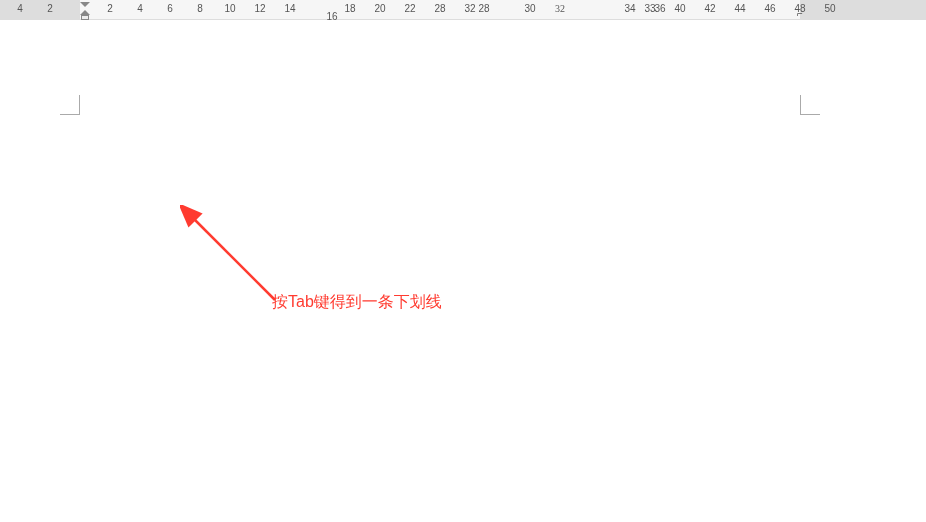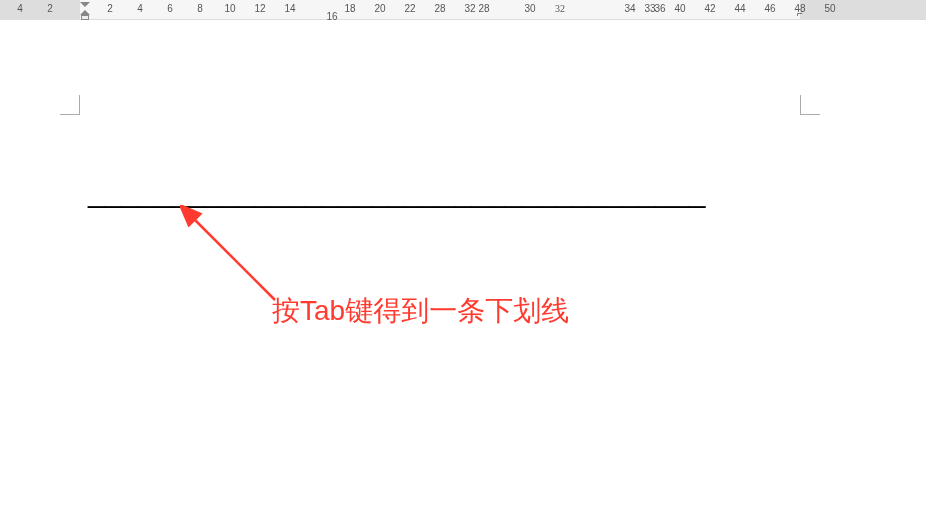--- a/index.html
+++ b/index.html
@@ -106,21 +106,21 @@
     position: absolute;
     top: 185px;
     left: 180px;
     pointer-events: none;
   }
   .annotation-text {
     position: absolute;
     top: 272px;
     left: 272px;
     color: #ff3b30;
-    font-size: 28px;
+    font-size: 16px;
     white-space: nowrap;
   }
 </style>
 </head>
 <body>
 
 <div class="ruler">
   <div class="ruler-left"></div>
   <div class="ruler-right"></div>
   <div id="ruler-ticks">
@@ -158,21 +158,20 @@
     <div class="indent-box"></div>
   </div>
   <div class="tab-stop">⌐</div>
 </div>
 
 <div class="page-area">
   <div class="margin-corner tl"></div>
   <div class="margin-corner tr"></div>
 
   <div class="doc-line">
-    <span class="doc-underline">_____________________________________</span>
   </div>
 
   <svg class="annotation-arrow" width="120" height="110">
     <defs>
       <marker id="arrowhead" markerWidth="10" markerHeight="8" refX="2" refY="4" orient="auto">
         <polygon points="0 0, 10 4, 0 8" fill="#ff3b30"></polygon>
       </marker>
     </defs>
     <line x1="95" y1="95" x2="12" y2="12" stroke="#ff3b30" stroke-width="2.5" marker-end="url(#arrowhead)"></line>
   </svg>

